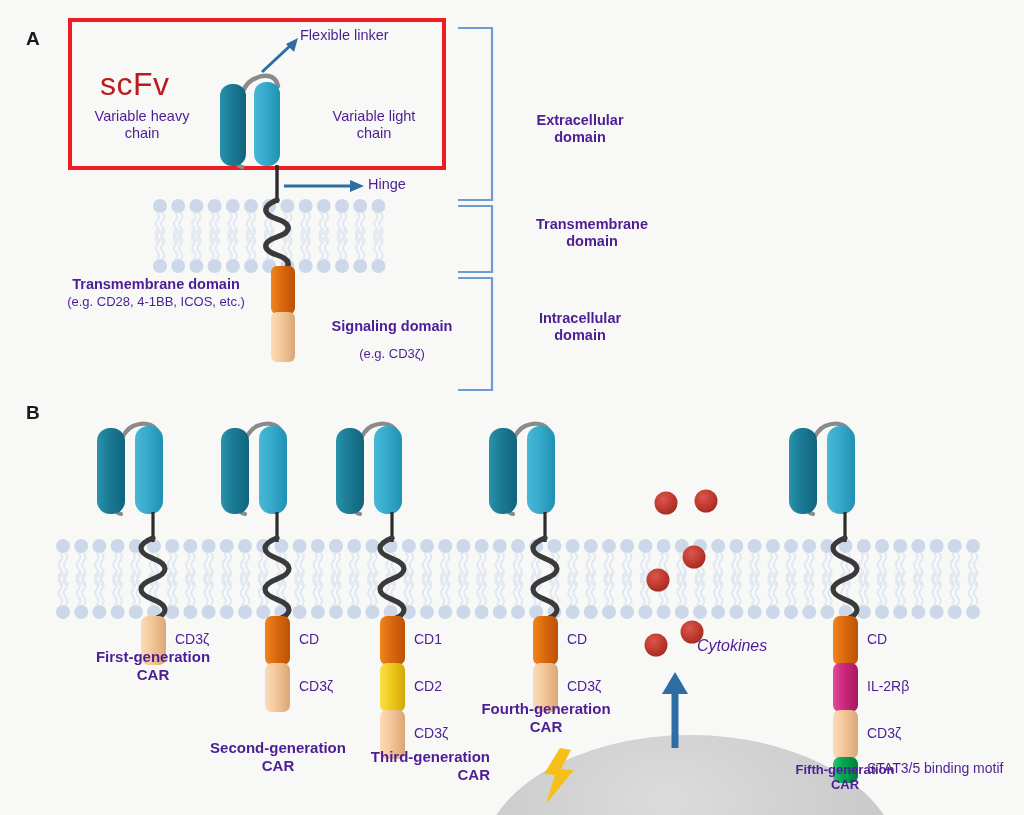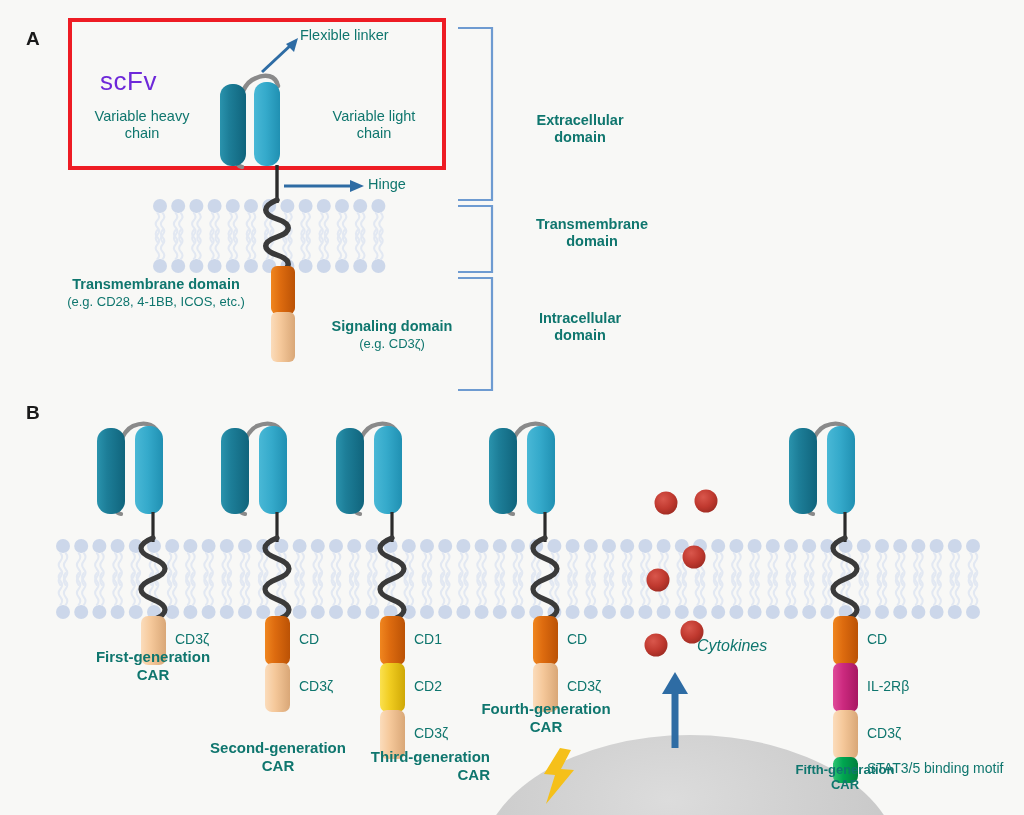--- a/index.html
+++ b/index.html
@@ -18,29 +18,29 @@
     overflow: hidden;
   }
   .abs { position: absolute; }
   .panel-letter {
     font-weight: bold;
     font-size: 19px;
     color: #1a1a1a;
     letter-spacing: 0.5px;
   }
   .txt {
-    color: #0f766e;
+    color: #4c1d95;
     line-height: 1.18;
     text-align: center;
     white-space: nowrap;
   }
   .txt-bold { font-weight: bold; }
   .scfv-word {
-    color: #6d28d9;
-    font-size: 26px;
+    color: #b91c1c;
+    font-size: 32px;
     letter-spacing: 0.5px;
   }
   .red-box {
     border: 4px solid #ee1c24;
     background: transparent;
     box-sizing: border-box;
   }
   svg { display: block; overflow: visible; }
   .nowrapL { text-align: left; }
 </style>
@@ -237,21 +237,21 @@
     <rect x="3" y="46" width="24" height="50" rx="6" ry="6" fill="url(#gTan)"></rect>
   </svg>
 
   <div class="abs txt" style="left:44px; top:276px; width:224px;">
     <div class="txt-bold" style="font-size:14.5px;">Transmembrane domain</div>
     <div style="font-size:13px; margin-top:1px;">(e.g. CD28, 4-1BB, ICOS, etc.)</div>
   </div>
 
   <div class="abs txt" style="left:302px; top:318px; width:180px;">
     <div class="txt-bold" style="font-size:14.5px;">Signaling domain</div>
-    <div style="font-size:13px; margin-top:1px;">(e.g. CD3ζ)</div>
+    <div style="font-size:13px; margin-top:11px;">(e.g. CD3ζ)</div>
   </div>
 
   <svg class="abs" style="left:458px; top:24px;" width="44" height="372">
 
     <path d="M 0 4 L 34 4 L 34 176 L 0 176" fill="none" stroke="#6e9bd1" stroke-width="2.2"></path>
 
     <path d="M 0 182 L 34 182 L 34 248 L 0 248" fill="none" stroke="#6e9bd1" stroke-width="2.2"></path>
 
     <path d="M 0 254 L 34 254 L 34 366 L 0 366" fill="none" stroke="#6e9bd1" stroke-width="2.2"></path>
   </svg>

